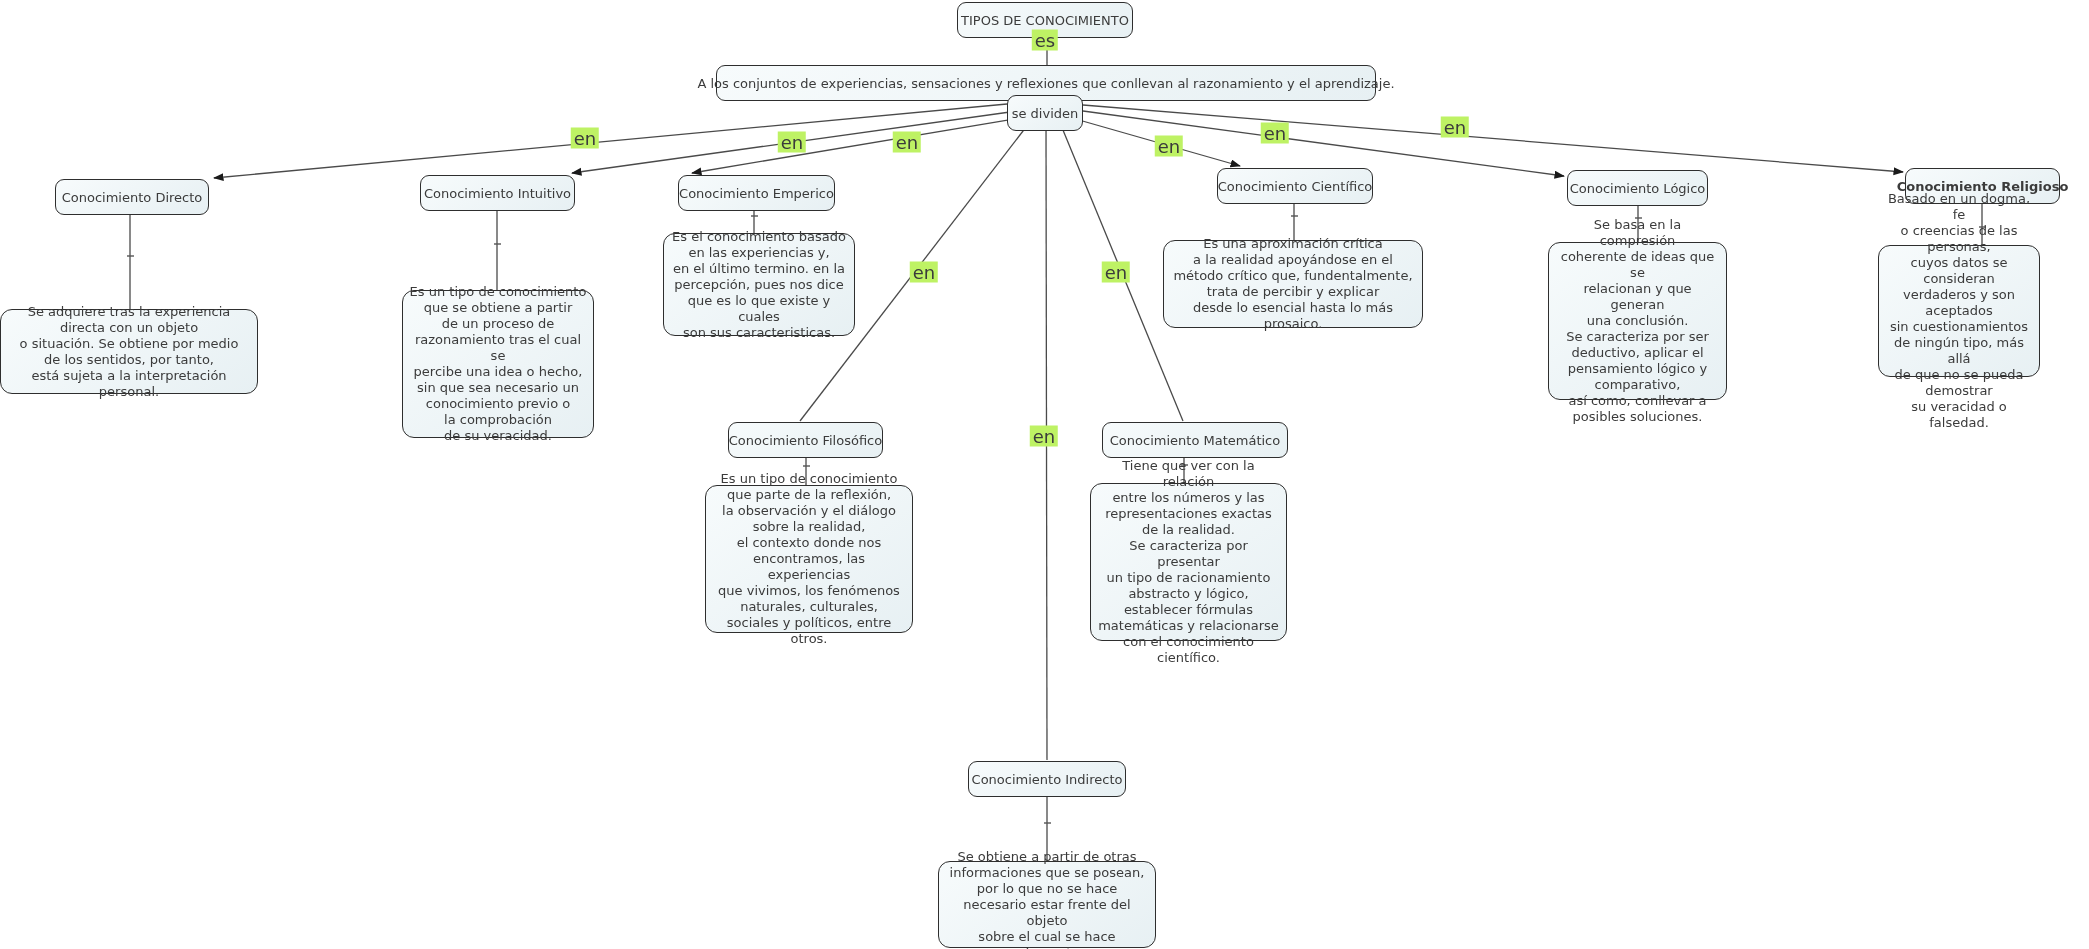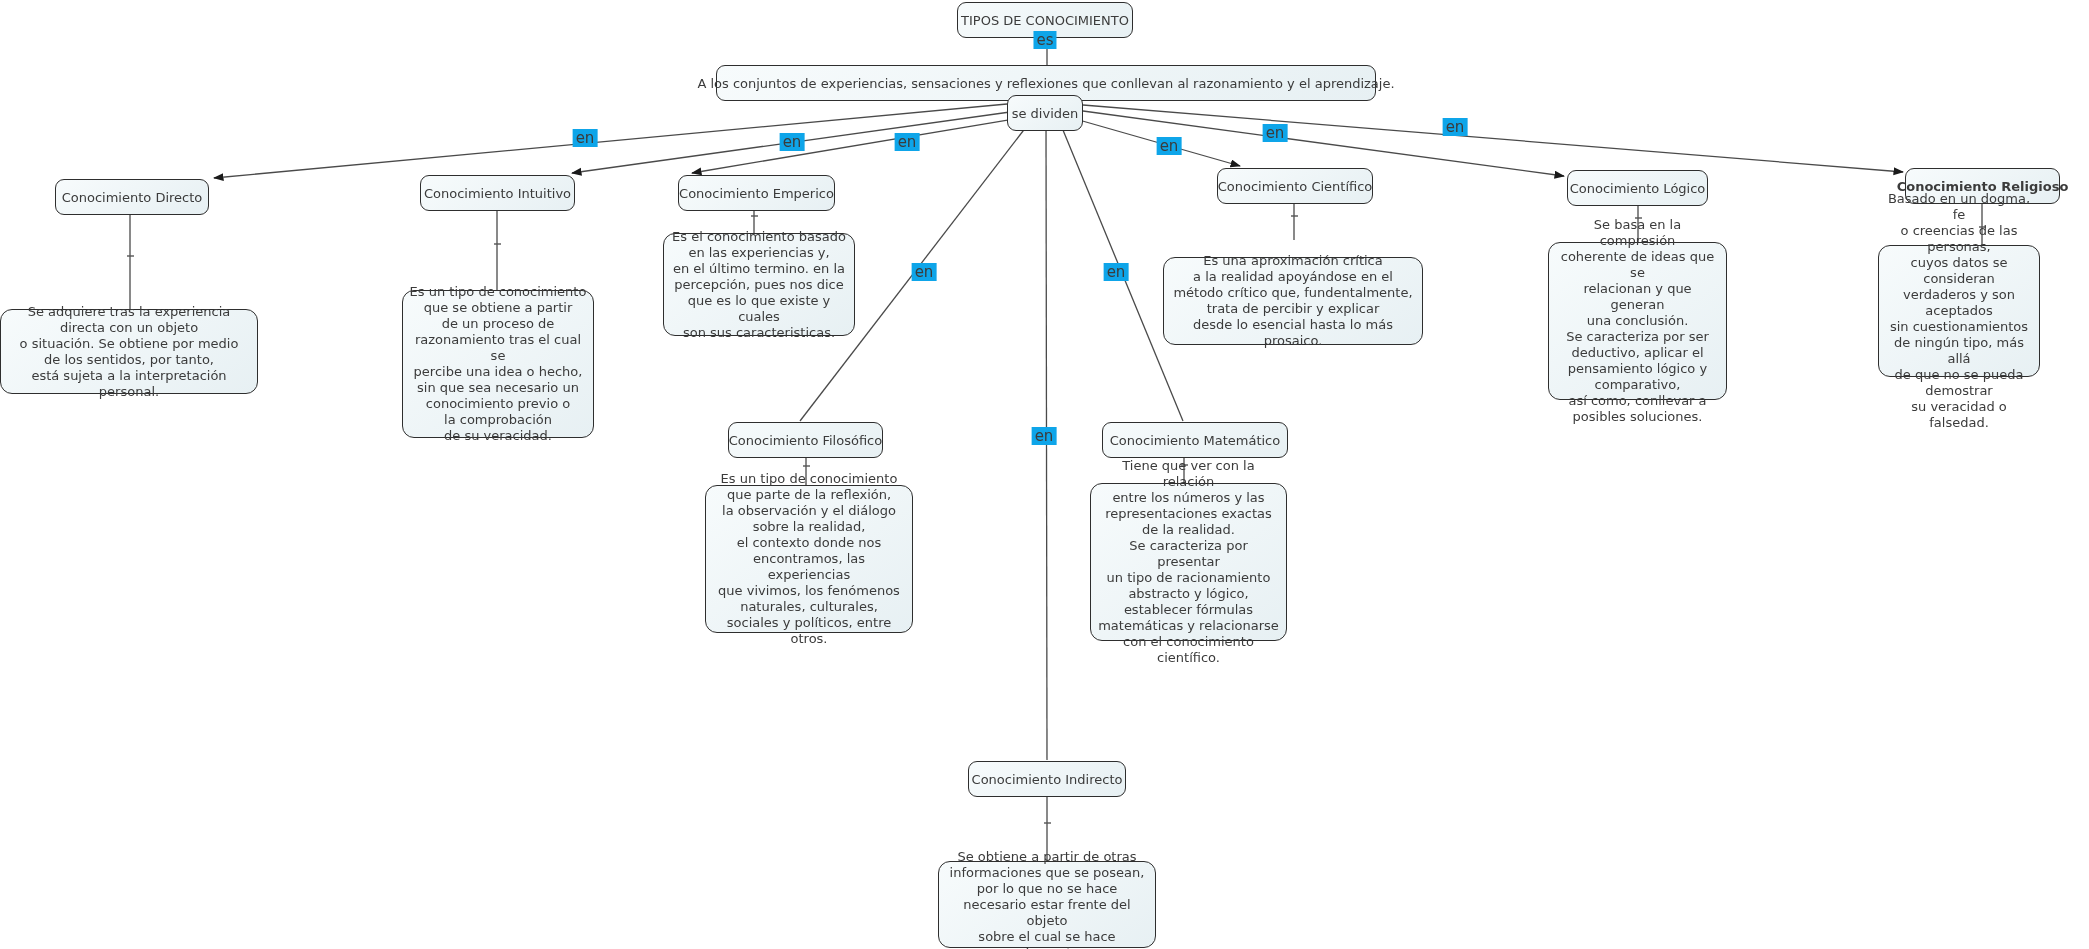--- a/index.html
+++ b/index.html
@@ -11,21 +11,21 @@
   .node,.desc{
     position:absolute;z-index:2;box-sizing:border-box;
     background:linear-gradient(145deg,#f7fbfc 0%,#e7f0f3 100%);
     border:1.4px solid #2e2e2e;display:flex;align-items:center;justify-content:center;
     text-align:center;
   }
   .node{border-radius:9px;font-size:13px;white-space:nowrap;padding:17px 6px;}
   .desc{border-radius:12px;font-size:13px;line-height:16px;white-space:pre-line;padding:4px 6px;}
   .linklabel{
     position:absolute;z-index:3;transform:translate(-50%,-50%);
-    background:#0ea5e9;padding:0 3px;font-size:15px;color:#3b3b3b;white-space:nowrap;
+    background:#bef264;padding:0 3px;font-size:18px;color:#3b3b3b;white-space:nowrap;
   }
 </style>
 </head>
 <body>
 
 <div id="canvas">
 
   <svg id="wires" width="2089" height="949">
     <defs>
       <marker id="arrow" markerWidth="11" markerHeight="9" refX="9.5" refY="4" orient="auto" markerUnits="userSpaceOnUse">
@@ -133,21 +133,21 @@
   <div class="desc" style="left:1090px;top:483px;width:197px;height:158px;">Tiene que ver con la relación
 entre los números y las
 representaciones exactas
 de la realidad.
 Se caracteriza por presentar
 un tipo de racionamiento
 abstracto y lógico,
 establecer fórmulas
 matemáticas y relacionarse
 con el conocimiento científico.</div>
-  <div class="desc" style="left:1163px;top:240px;width:260px;height:88px;margin-top:17px;">Es una aproximación crítica
+  <div class="desc" style="left:1163px;top:240px;width:260px;height:88px;">Es una aproximación crítica
 a la realidad apoyándose en el
 método crítico que, fundentalmente,
 trata de percibir y explicar
 desde lo esencial hasta lo más prosaico.</div>
   <div class="desc" style="left:1548px;top:242px;width:179px;height:158px;">Se basa en la compresión
 coherente de ideas que se
 relacionan y que generan
 una conclusión.
 Se caracteriza por ser
 deductivo, aplicar el

